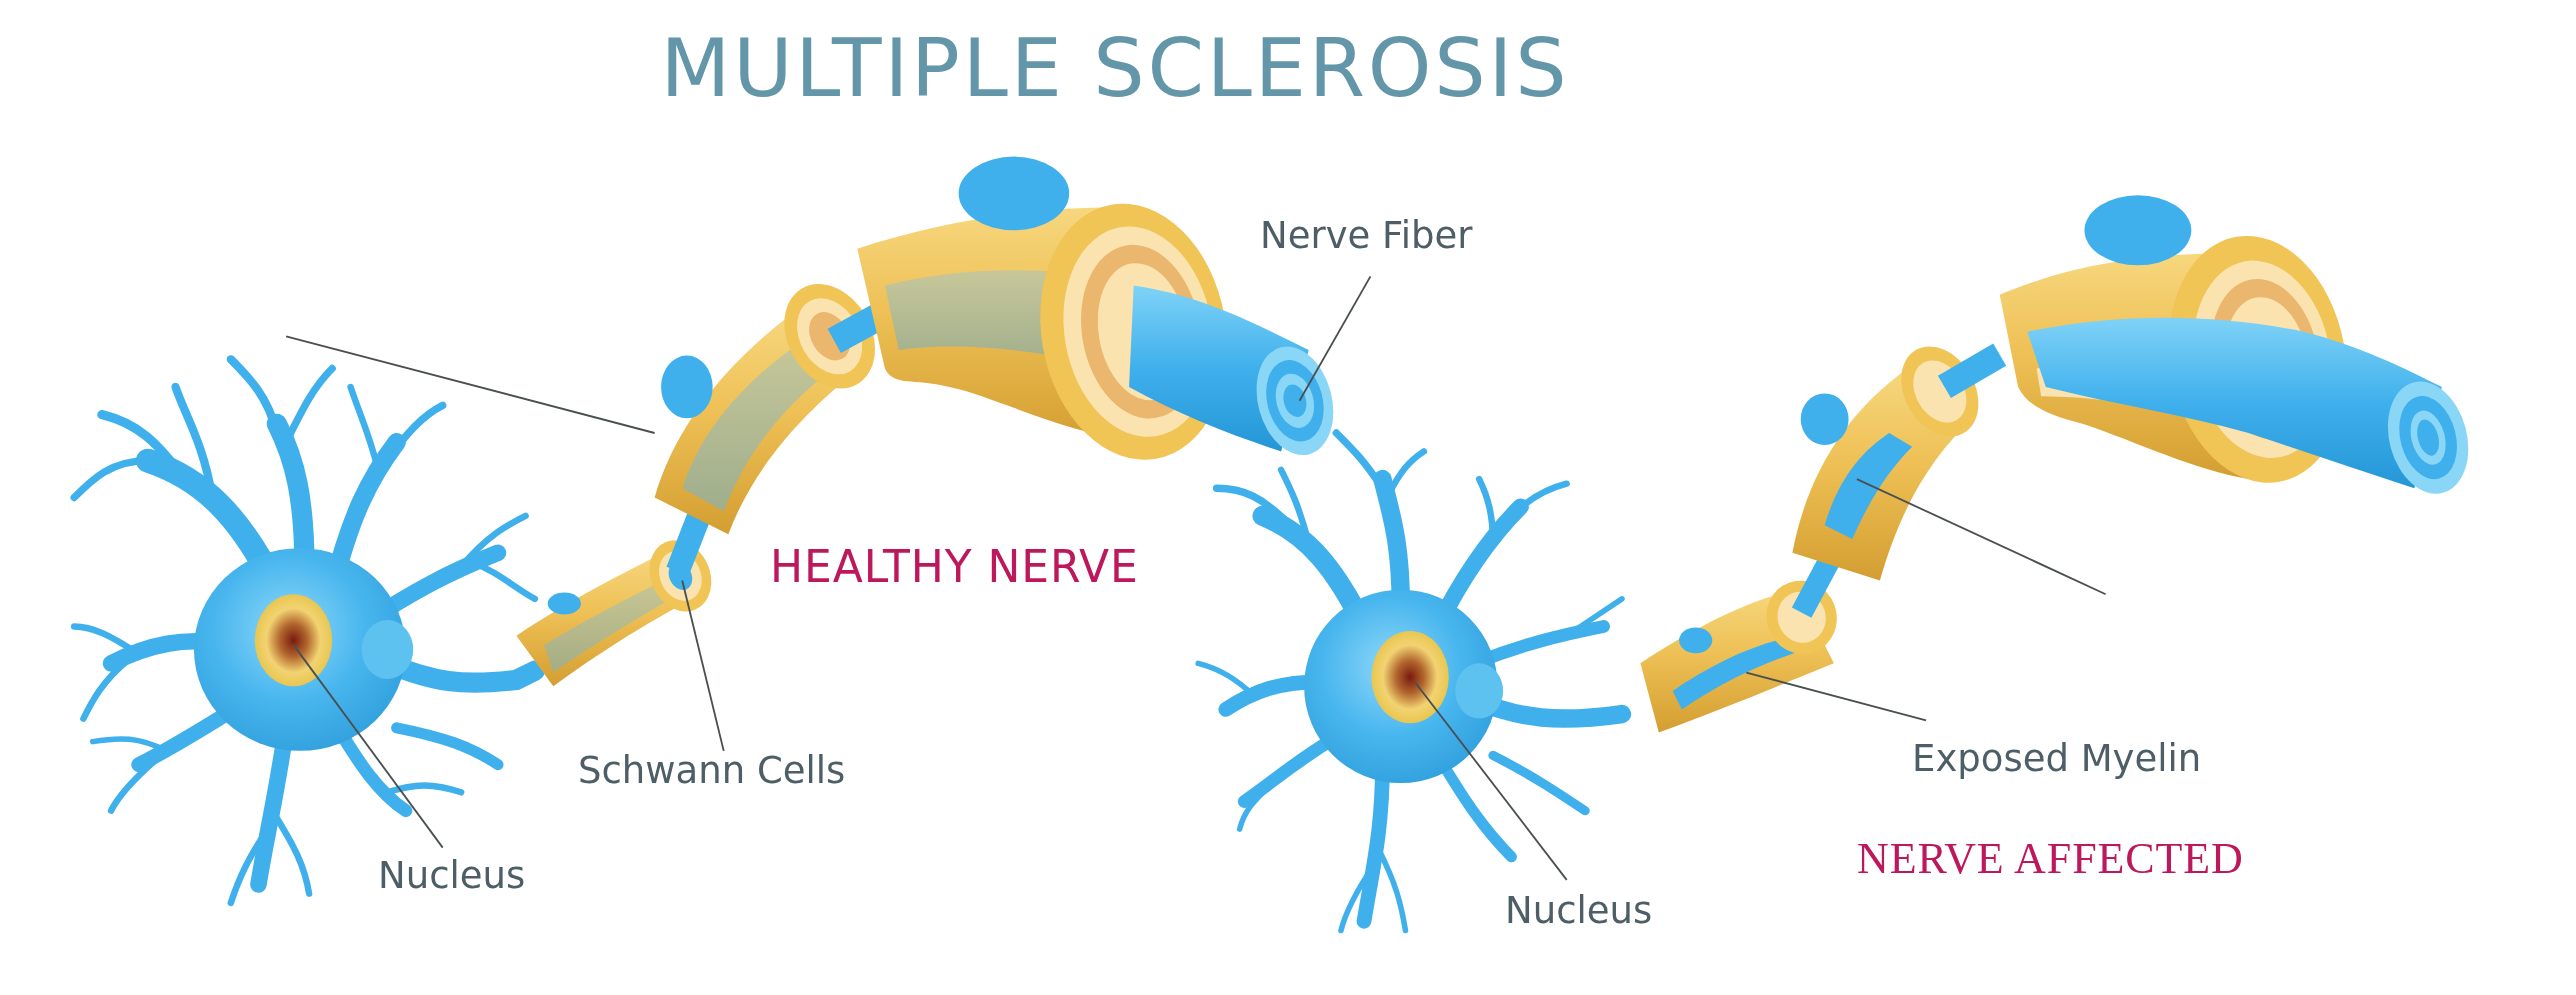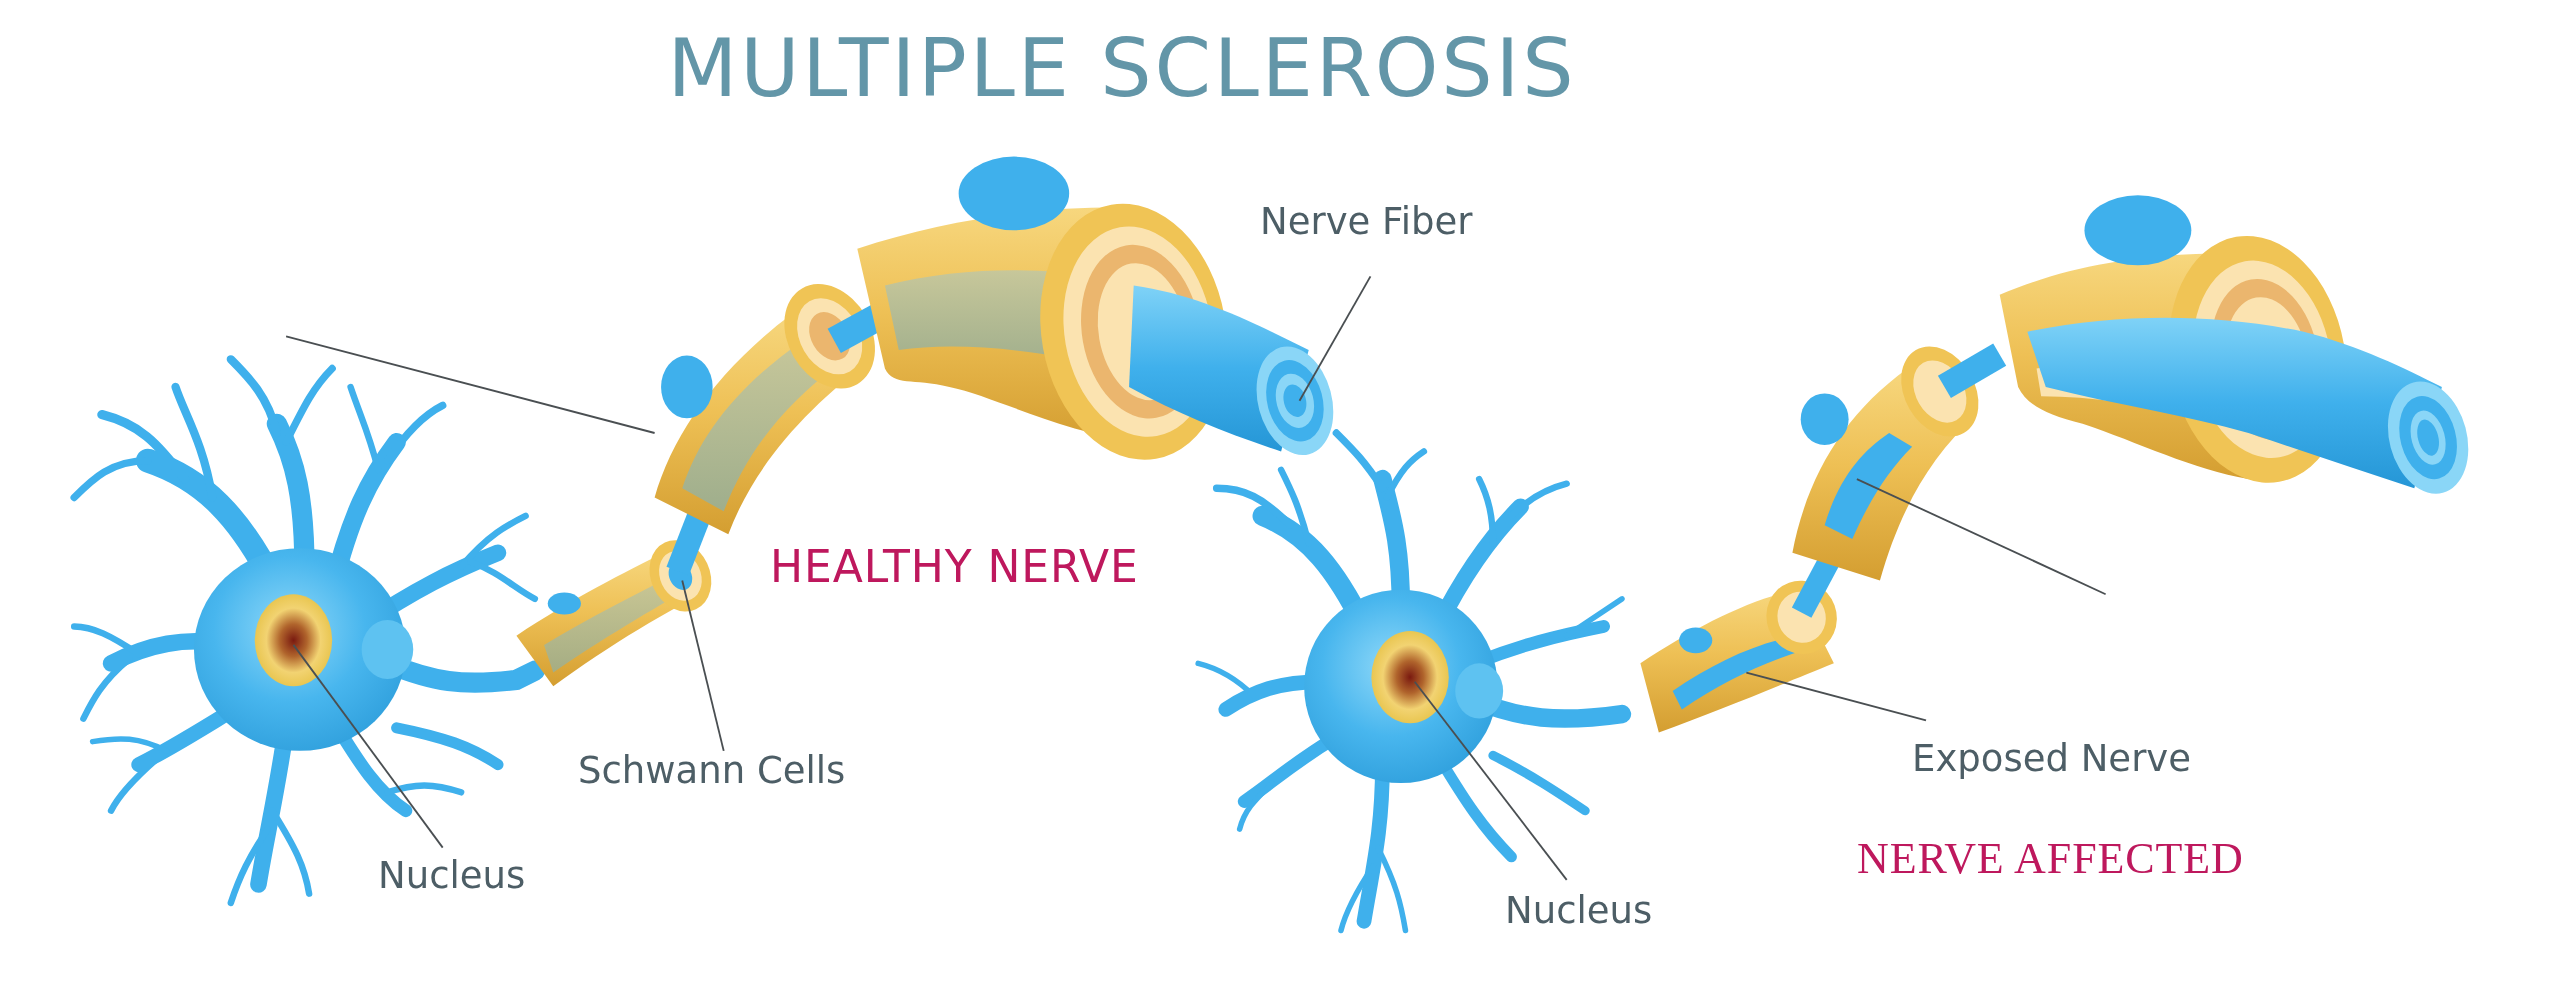--- a/index.html
+++ b/index.html
@@ -1,19 +1,19 @@
 <!DOCTYPE html>
 <html style="font-size:14.7px"><head>
 <meta charset="utf-8">
 <style>
   html,body{margin:0;padding:0;background:#ffffff;}
   body{width:2576px;height:995px;position:relative;overflow:hidden;font-family:"DejaVu Sans","Liberation Sans",sans-serif;}
   .stage{position:absolute;left:0;top:0;width:2576px;height:995px;}
   svg.art{position:absolute;left:0;top:0;width:2576px;height:995px;}
-  .title{position:absolute;left:16px;width:2212px;top:28px;text-align:center;font-size:81px;letter-spacing:2.8px;color:#6396a8;font-weight:400;line-height:1;}
+  .title{position:absolute;left:9px;width:2212px;top:28px;text-align:center;font-size:81px;letter-spacing:2.8px;color:#6396a8;font-weight:400;line-height:1;}
   .section{position:absolute;color:#be185d;font-size:44px;letter-spacing:0.9px;line-height:1.12;white-space:nowrap;}
   .label{position:absolute;color:#4d5e66;font-size:37px;line-height:1;white-space:nowrap;}
 </style>
 </head>
 <body>
 
 <div class="stage">
 
   <svg class="art" viewBox="0 0 2795 1080" xmlns="http://www.w3.org/2000/svg">
     <defs>
@@ -179,24 +179,24 @@
       <line x1="1535" y1="740" x2="1700" y2="955"></line>
       <line x1="2015" y1="520" x2="2285" y2="645"></line>
       <line x1="1895" y1="730" x2="2090" y2="782"></line>
     </g>
   </svg>
 
   <div class="title">MULTIPLE SCLEROSIS</div>
 
   <div class="section" style="left:770px;top:542px;">HEALTHY NERVE</div>
 
-  <div class="label" style="left:1260px;top:203px;text-align:center;">Nerve Fiber</div>
+  <div class="label" style="left:1260px;top:217px;text-align:center;">Nerve Fiber</div>
   <div class="label" style="left:578px;top:736px;margin-top:16px;">Schwann Cells</div>
   <div class="label" style="left:378px;top:857px;">Nucleus</div>
 
   <div class="label" style="left:1505px;top:892px;">Nucleus</div>
-  <div class="label" style="left:1912px;top:740px;">Exposed Nerve</div>
+  <div class="label" style="left:1912px;top:740px;">Exposed Myelin</div>
 
   <div class="section" style="left:1857px;top:834px;font-family:Liberation Serif, serif;">
     <div>NERVE AFFECTED</div>
   </div>
 </div>
 
 
 </body></html>

